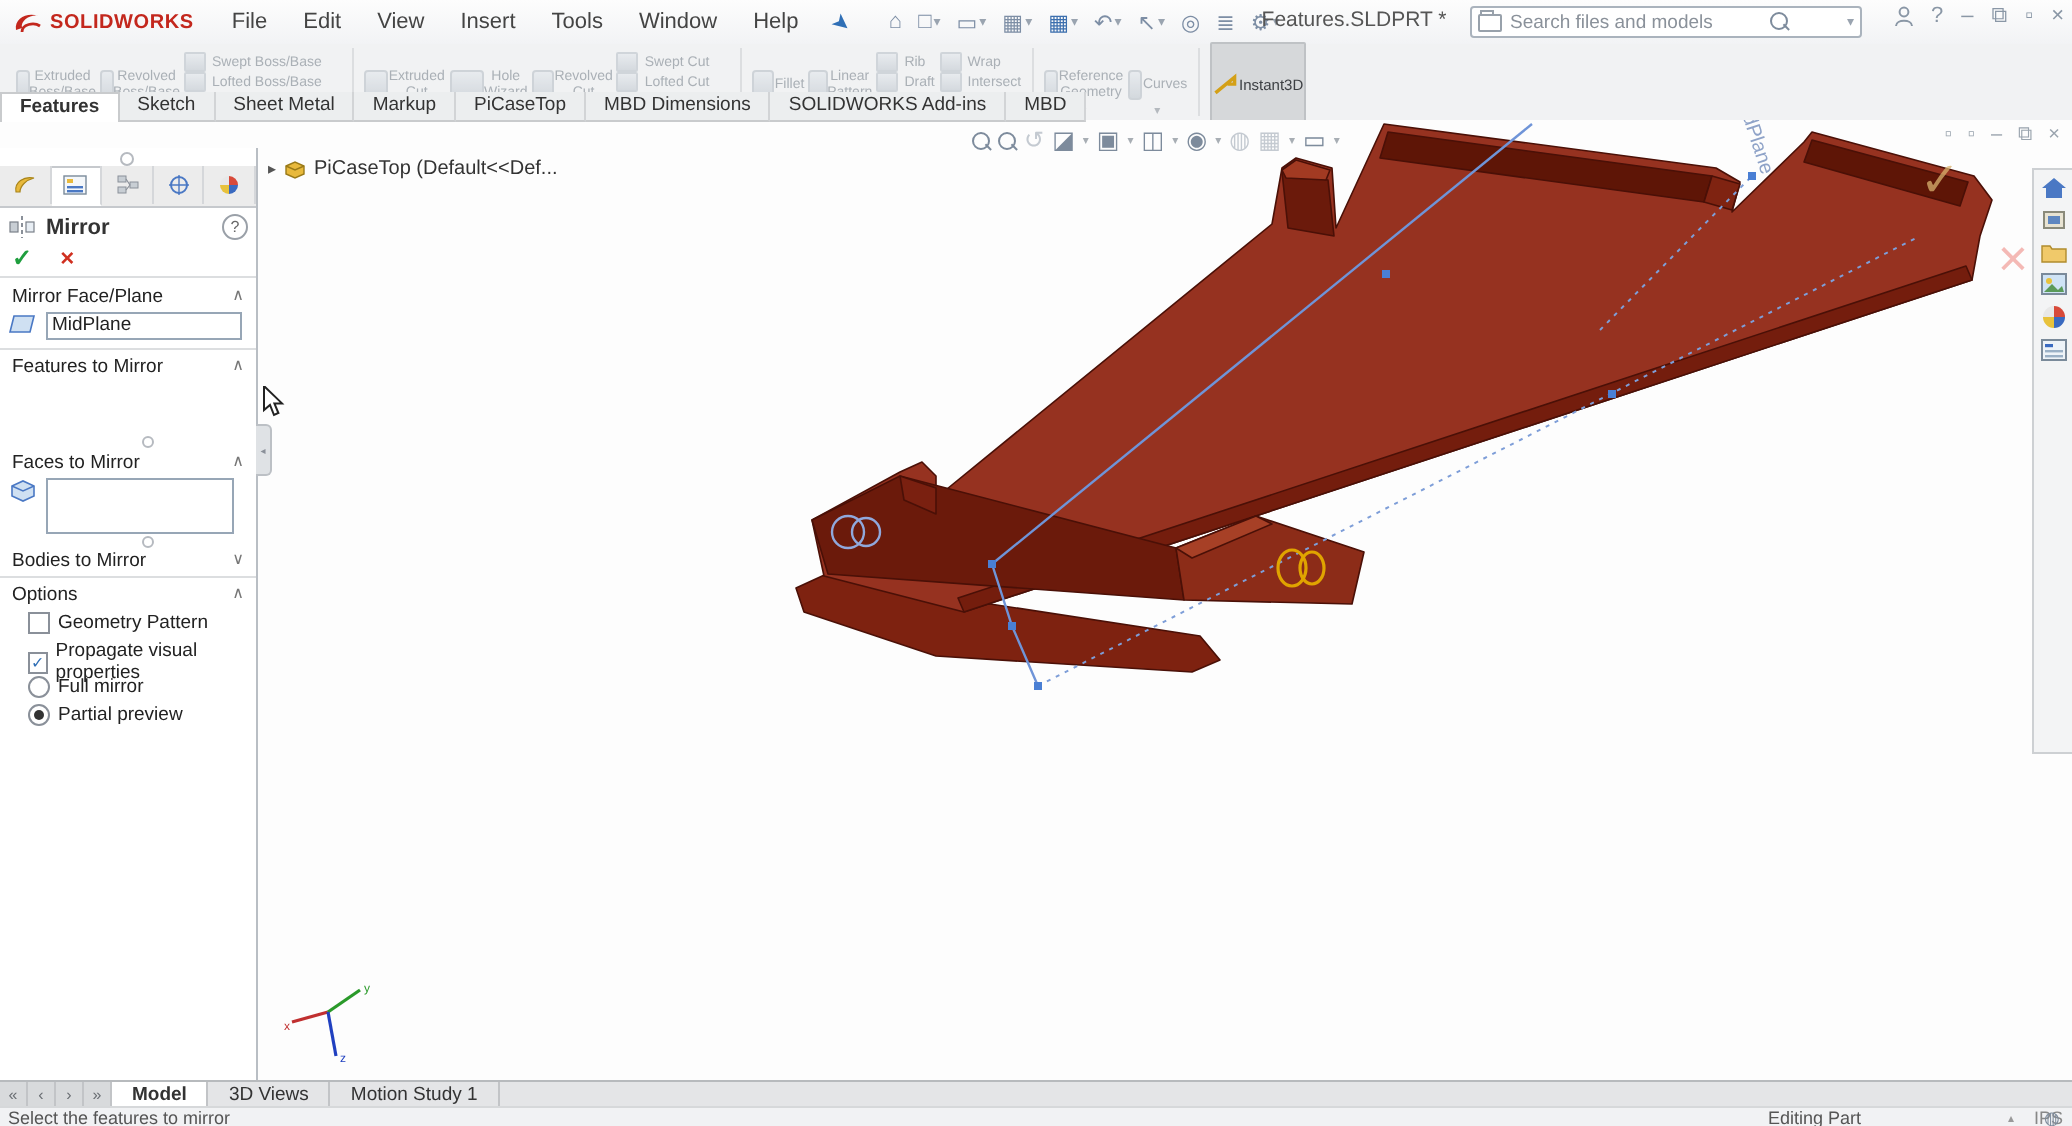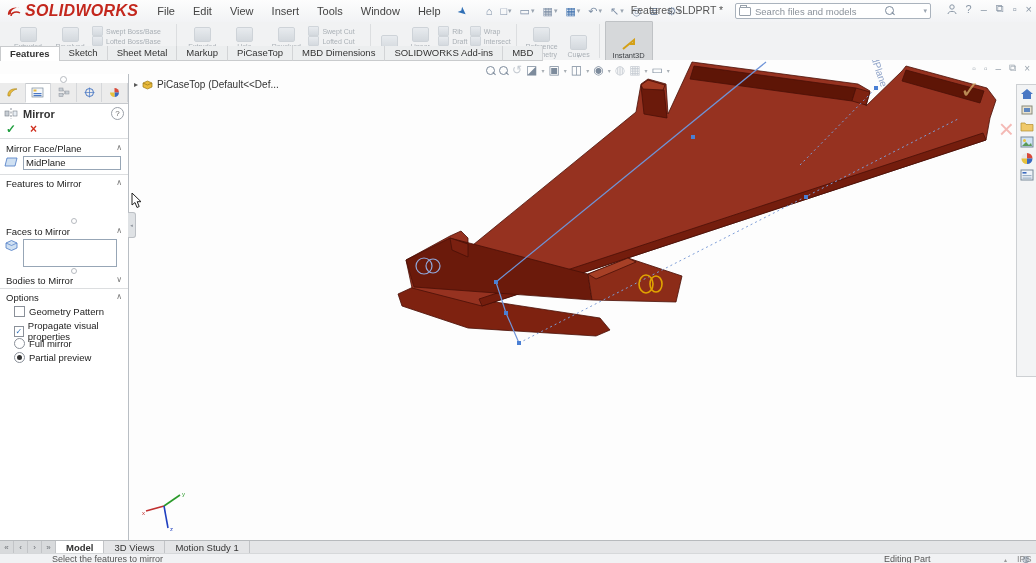--- a/index.html
+++ b/index.html
@@ -2,41 +2,41 @@
 <html><head>
 <meta charset="utf-8">
 <style>
   html,body{margin:0;padding:0;background:#888;}
   #app{position:relative;width:1036px;height:563px;background:#fff;overflow:hidden;
        font-family:"Liberation Sans",sans-serif;color:#333;user-select:none;}
   
   .menubar{position:absolute;left:0;top:0;width:1036px;height:22px;background:linear-gradient(#fdfdfd,#f2f3f5);
            border-bottom:1px solid #e3e5e8;display:flex;align-items:center;font-size:11px;}
   .brand{display:flex;align-items:center;gap:3px;padding:0 10px 0 6px;}
-  .brand-text{font-weight:bold;font-style:italic;color:#c3271d;font-size:16px;letter-spacing:.3px;}
+  .brand-text{font-weight:bold;color:#c3271d;font-size:10px;letter-spacing:.3px;}
   .menu-item{padding:0 9px;color:#444;}
   .pin{color:#2f6fb6;font-size:11px;padding:0 8px;transform:rotate(40deg);}
   .qa{display:flex;align-items:center;gap:2px;margin-left:8px;color:#7d8ea5;font-size:11px;}
   .qa .qbtn{padding:0 3px;display:flex;align-items:center;gap:1px;}
   .qa .caret{font-size:7px;color:#9aa4b0;}
   .doc-title{position:absolute;left:592px;top:4px;width:170px;text-align:center;font-size:10.5px;color:#555;}
   .searchbox{position:absolute;left:735px;top:3px;width:188px;height:14px;border:1px solid #aab3bd;border-radius:2px;
              background:#fff;display:flex;align-items:center;font-size:9.5px;color:#8a919a;padding:0 3px;gap:4px;}
   .foldericon{width:10px;height:7px;border:1px solid #98a1ab;border-radius:1px;position:relative;}
   .foldericon::before{content:"";position:absolute;left:0;top:-3px;width:5px;height:2px;border:1px solid #98a1ab;border-bottom:none;}
   .mag{width:7px;height:7px;border:1.4px solid #7d8b9c;border-radius:50%;position:relative;display:inline-block;}
   .mag::after{content:"";position:absolute;left:5px;top:6px;width:4px;height:1.4px;background:#7d8b9c;transform:rotate(45deg);}
   .searchbox .caret{margin-left:auto;font-size:7px;color:#9aa4b0;}
   .win-icons{position:absolute;right:4px;top:2px;display:flex;align-items:center;gap:9px;color:#8a97a6;font-size:11px;}
   
   .ribbon{position:absolute;left:0;top:22px;width:1036px;height:38px;background:#f1f2f3;border-bottom:1px solid #d9dbdd;
           display:flex;align-items:stretch;padding-left:4px;}
   .rgroup{display:flex;align-items:center;gap:2px;padding:1px 4px;}
   .vsep{width:1px;background:#dcdee0;margin:2px 1px;}
-  .bigbtn{display:flex;flex-direction:column;align-items:center;justify-content:flex-end;width:40px;padding-top:2px;position:relative;height:34px;}
+  .bigbtn{display:flex;align-items:center;justify-content:center;width:40px;padding-top:2px;position:relative;height:34px;}
   .blabel{font-size:7px;line-height:8px;color:#aab0b6;text-align:center;white-space:pre-line;margin-top:1px;}
   .gi{width:15px;height:13px;background:linear-gradient(#e6eaee,#cdd3d9);border:1px solid #c6ccd2;border-radius:2px;opacity:.8;}
   .bcaret{font-size:6px;color:#b4b9be;position:absolute;bottom:0;}
   .smallcol{display:flex;flex-direction:column;justify-content:center;gap:1px;}
   .smallbtn{display:flex;align-items:center;gap:3px;font-size:7px;color:#aab0b6;height:9px;}
   .gis{width:9px;height:8px;background:linear-gradient(#e6eaee,#ced4da);border:1px solid #c9cfd5;border-radius:1px;opacity:.8;}
   .i3d{background:#d6d8da;border:1px solid #bfc2c5;border-radius:1px;width:46px;height:36px;}
   .i3d .blabel{color:#3c3f43;font-size:7.5px;}
   
   .doctabs{position:absolute;left:0;top:46px;height:14px;display:flex;font-size:9.5px;z-index:6;}
@@ -83,21 +83,21 @@
   .pm-splittab{position:absolute;left:128px;top:212px;width:7px;height:24px;background:#dfe2e5;border:1px solid #bcc0c5;border-left:none;
                border-radius:0 3px 3px 0;z-index:8;display:flex;align-items:center;justify-content:center;font-size:5px;color:#8a9099;}
   
   .mtabs{position:absolute;left:0;top:540px;width:1036px;height:13px;background:#e4e5e7;border-top:1px solid #b7babd;
          display:flex;align-items:stretch;font-size:9.5px;}
   .navbtn{width:13px;display:flex;align-items:center;justify-content:center;background:#d8dadc;border-right:1px solid #c2c4c7;color:#6a6e73;font-size:8px;}
   .mtab{padding:0 10px;display:flex;align-items:center;background:#e4e5e7;border-right:1px solid #c2c4c7;color:#333;}
   .mtab.active{background:#fff;font-weight:bold;}
   .statusbar{position:absolute;left:0;top:553px;width:1036px;height:10px;background:#f1f2f4;border-top:1px solid #d6d8da;
              font-size:9px;color:#555;display:flex;align-items:center;}
-  .statusbar .msg{padding-left:4px;margin-left:48px;}
+  .statusbar .msg{padding-left:4px;}
   .statusbar .mode{position:absolute;left:884px;}
   .statusbar .units{position:absolute;left:983px;color:#888;padding-left:34px;}
   .statusbar .ucaret{position:absolute;left:1004px;font-size:6px;color:#999;}
   .statusbar .globe{position:absolute;left:1022px;color:#7d8b9c;font-size:9px;}
   svg text{font-family:"Liberation Sans",sans-serif;}
 </style>
 </head>
 <body>
 
 <div id="app">

